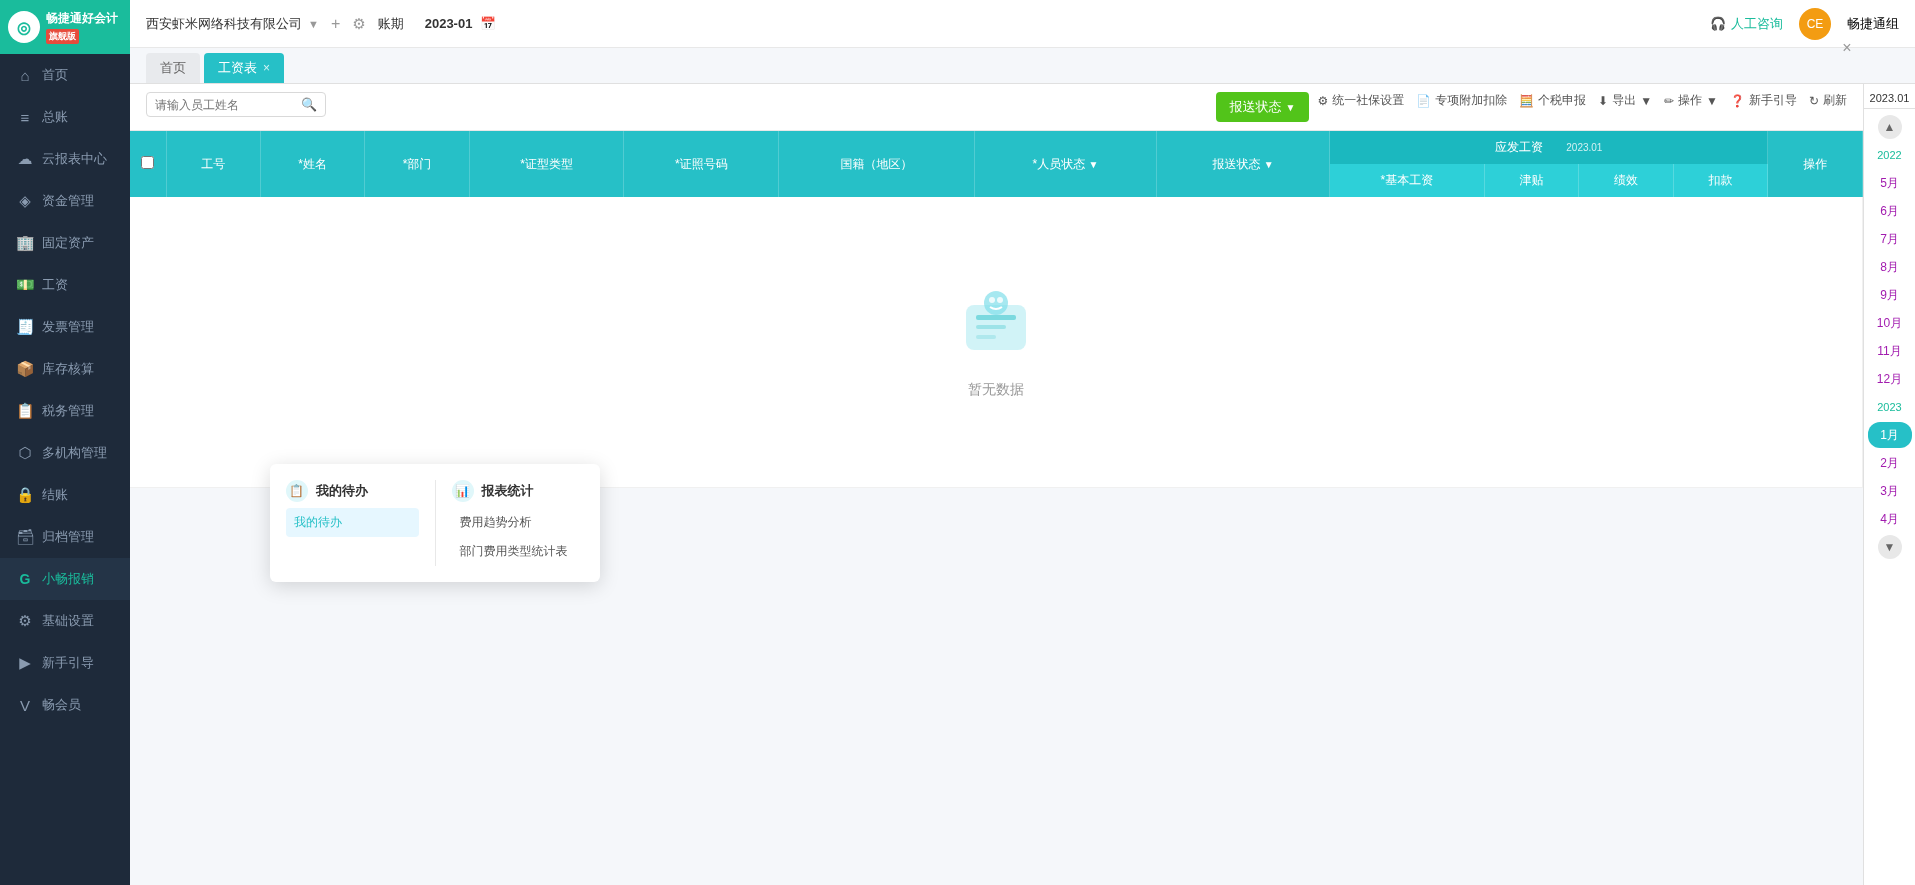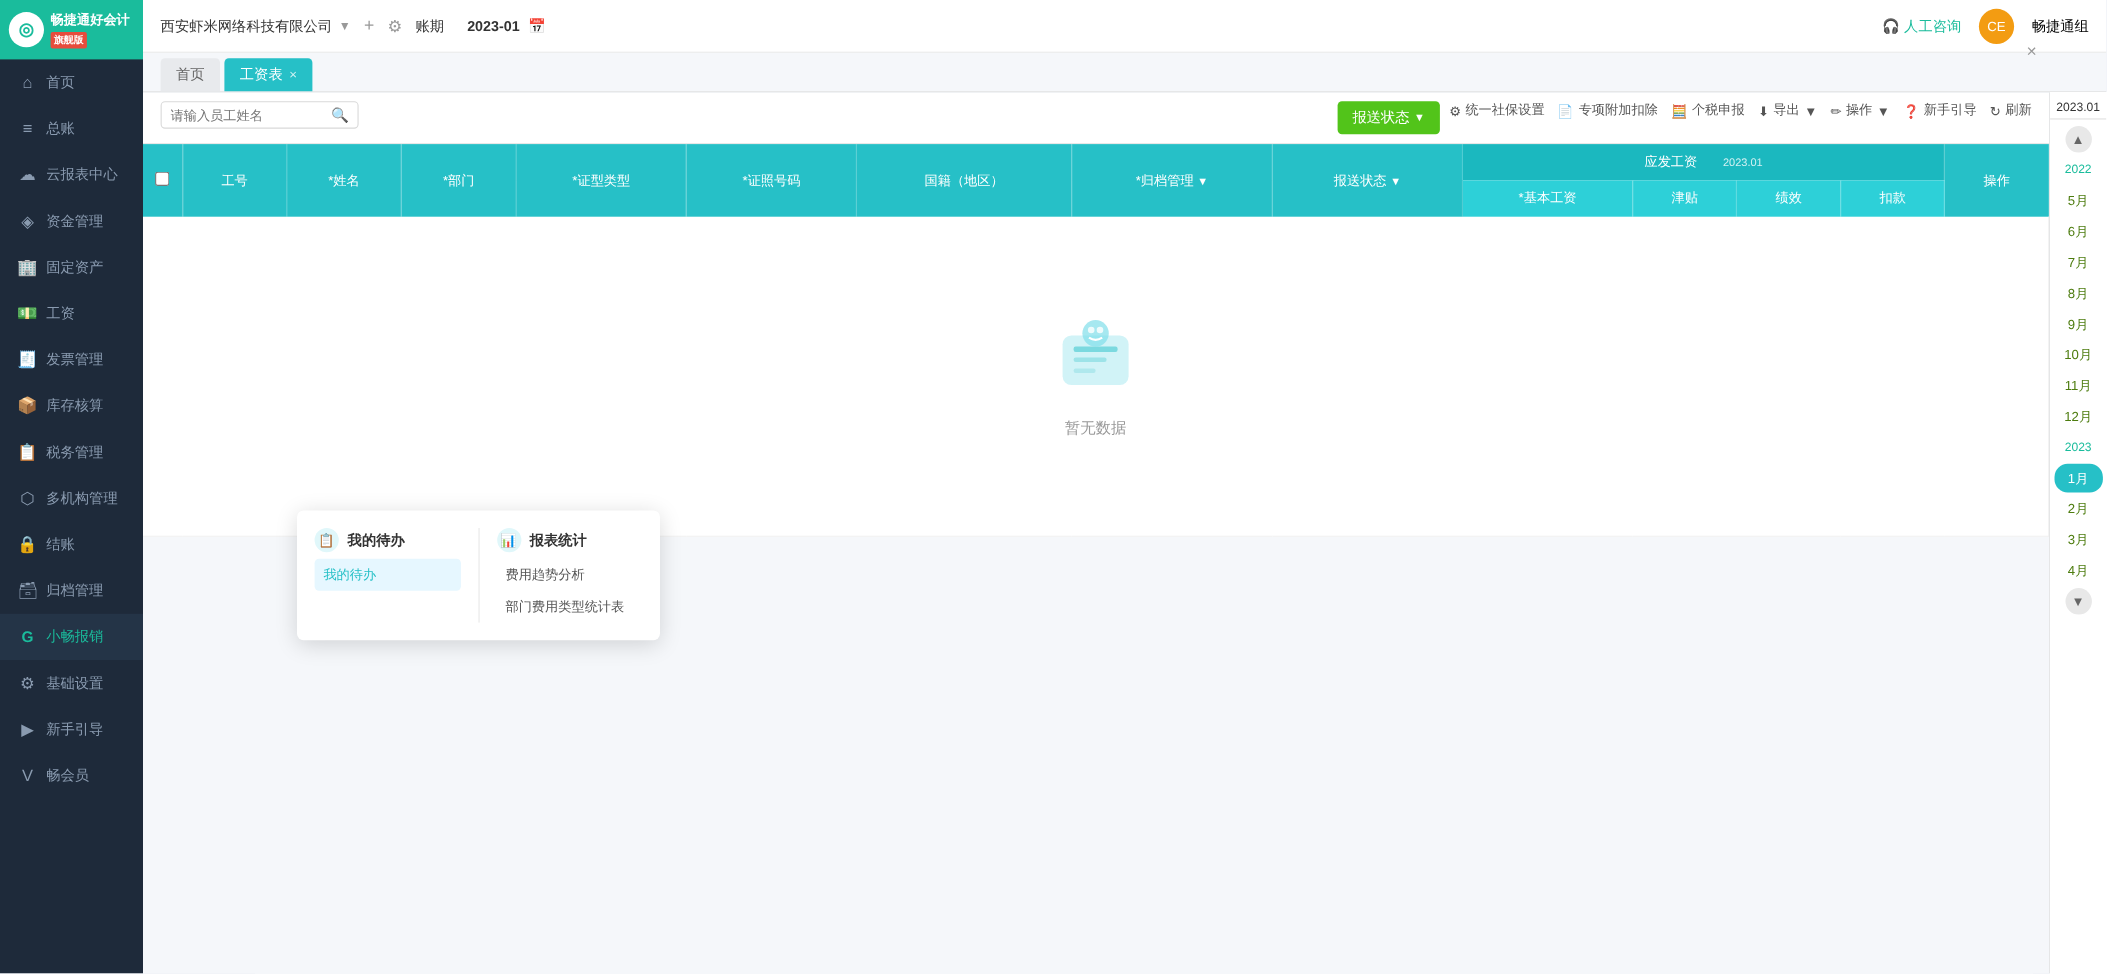--- a/index.html
+++ b/index.html
@@ -286,21 +286,21 @@
       color: #666;
       margin: 2px auto;
     }
     .month-item {
       width: 44px;
       height: 26px;
       display: flex;
       align-items: center;
       justify-content: center;
       font-size: 12px;
-      color: #4d7c0f;
+      color: #a21caf;
       cursor: pointer;
       border-radius: 3px;
       margin: 1px 4px;
     }
     .month-item.active {
       background: #26c0c7;
       color: #fff;
       border-radius: 12px;
     }
     .month-item.year-label {
@@ -549,21 +549,21 @@
               <th class="checkbox-col" rowspan="2">
                 <input type="checkbox" style="">
               </th>
               <th rowspan="2">工号</th>
               <th rowspan="2">*姓名</th>
               <th rowspan="2">*部门</th>
               <th rowspan="2">*证型类型</th>
               <th rowspan="2">*证照号码</th>
               <th rowspan="2">国籍（地区）</th>
               <th rowspan="2">
-                <span>*归档管理</span>
+                <span>*人员状态</span>
                 <span style="font-size:10px;">▼</span>
               </th>
               <th rowspan="2">
                 <span>报送状态</span>
                 <span style="font-size:10px;">▼</span>
               </th>
               <th colspan="4" style="background:#1bb8bf;">
                 <span>应发工资</span>
                 <span style="margin-left:20px;font-size:10px;opacity:0.8;">2023.01</span>
               </th>

